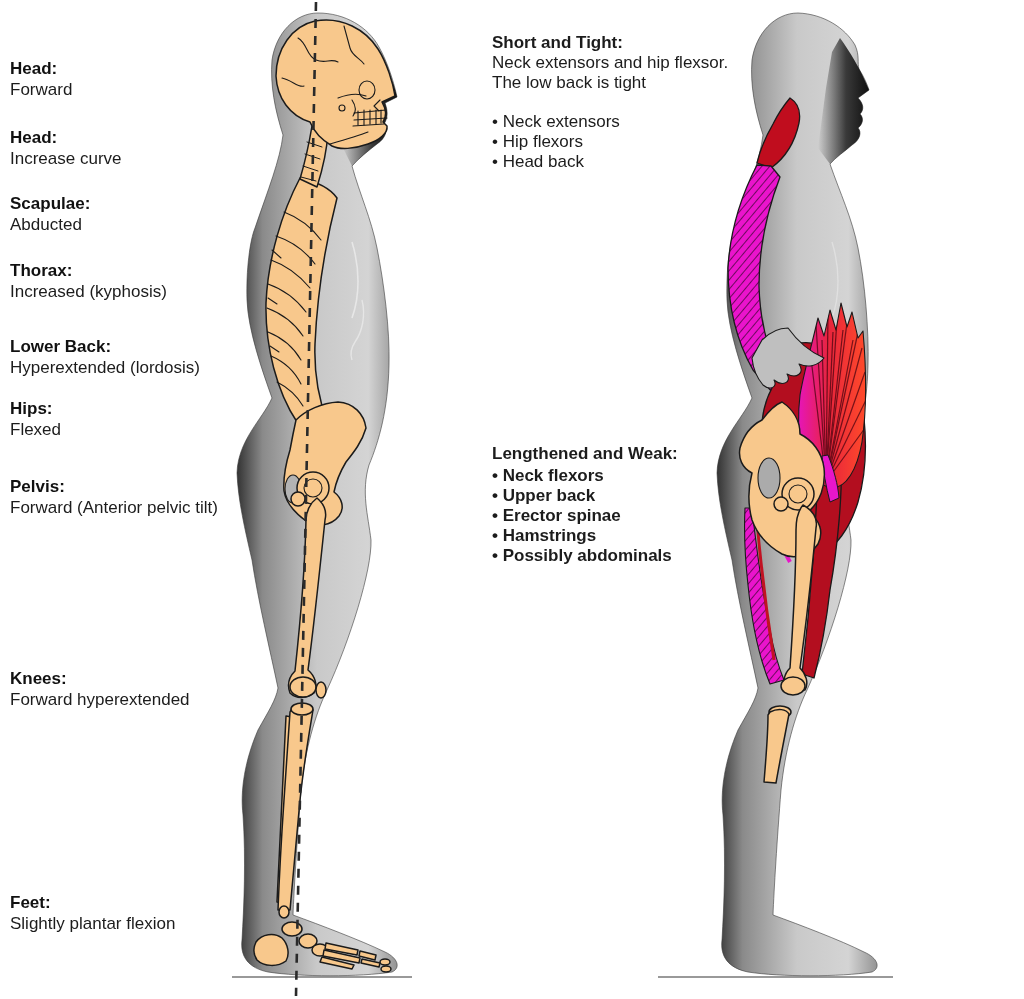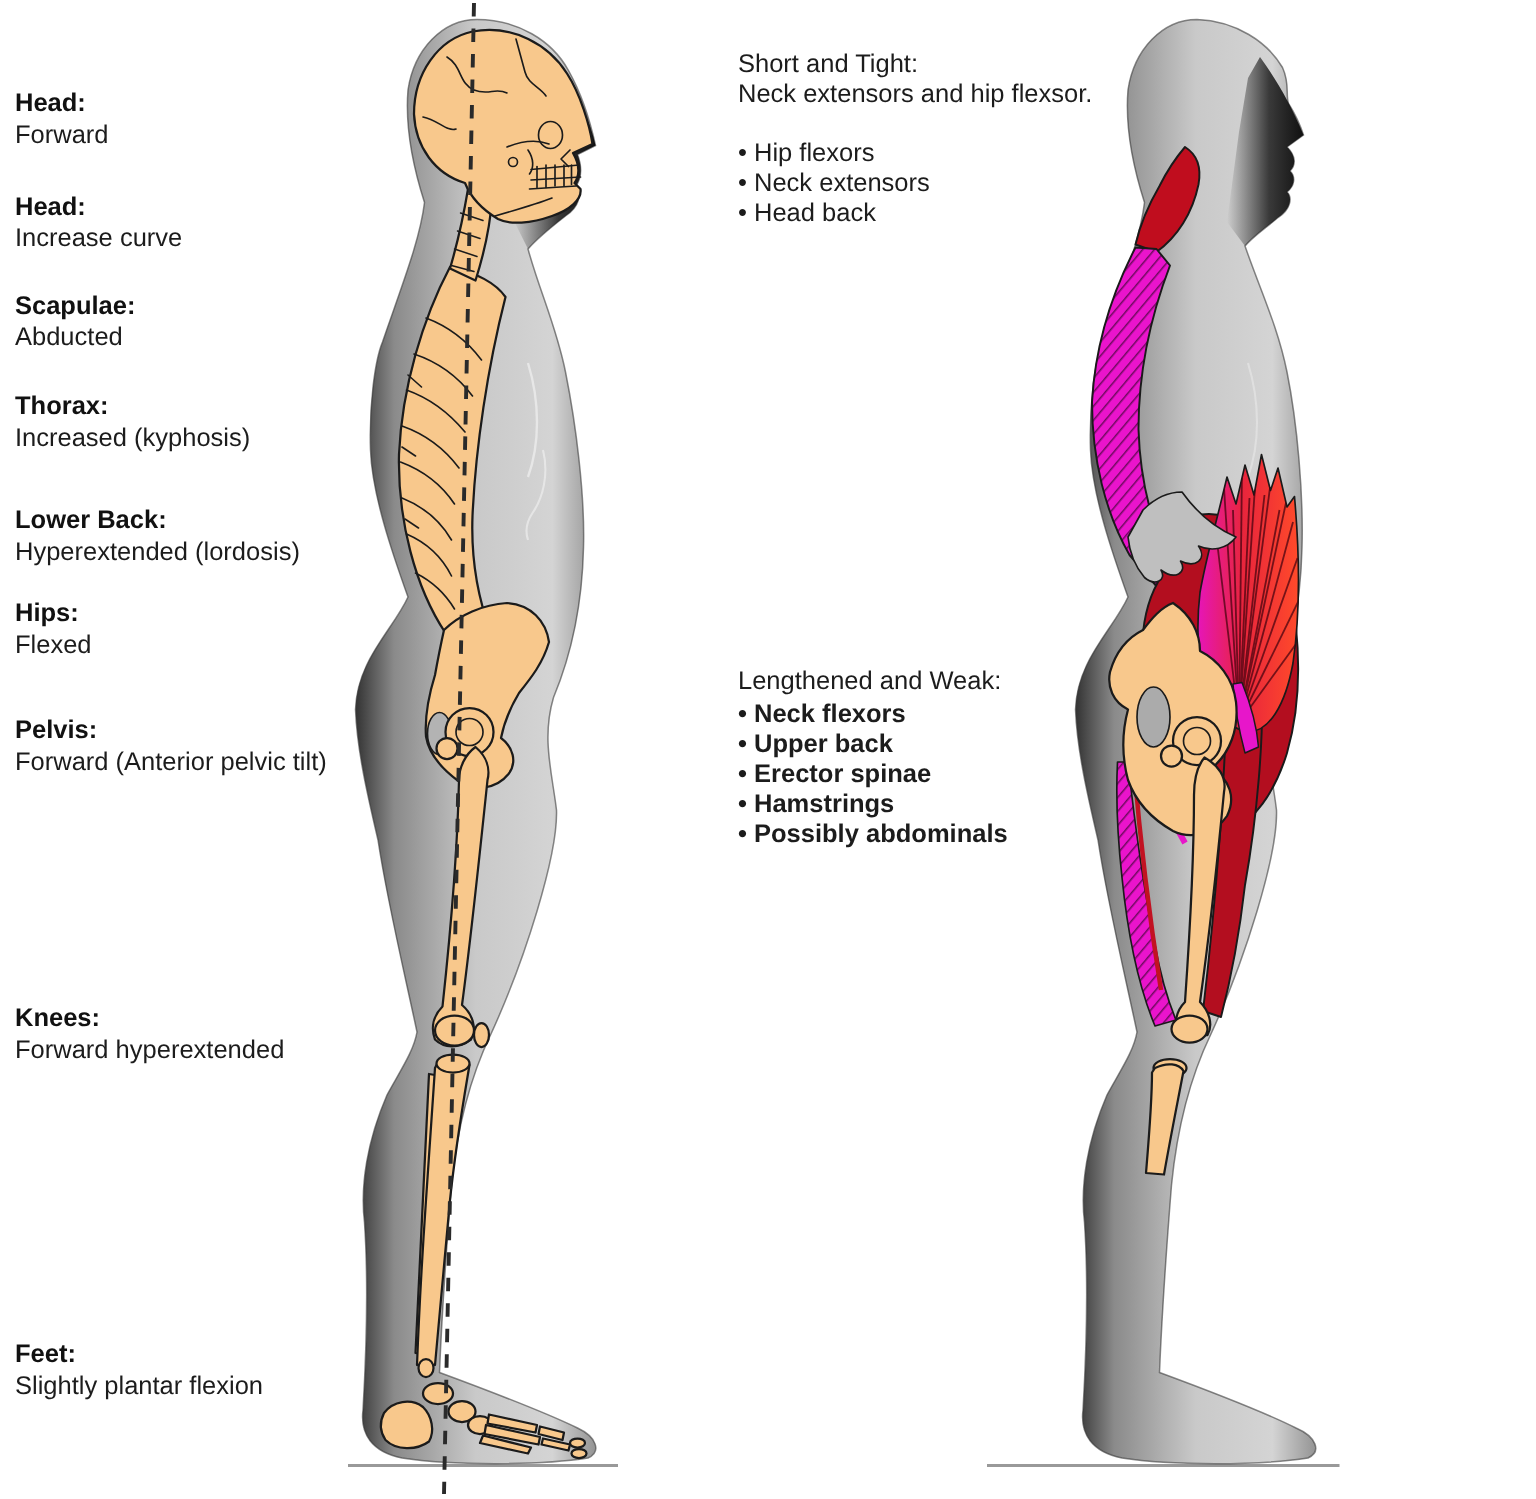--- a/index.html
+++ b/index.html
@@ -3,21 +3,21 @@
 <meta charset="utf-8">
 <style>
   html,body{margin:0;padding:0;background:#fff;}
   #canvas{
     position:relative;width:1024px;height:999px;background:#ffffff;overflow:hidden;
     font-family:"Liberation Sans",sans-serif;color:#1c1c1c;
   }
   .label-block{position:absolute;left:10px;font-size:17px;line-height:21px;white-space:nowrap;}
   .label-block b{font-weight:bold;color:#111;}
   .rpanel{position:absolute;left:492px;font-size:17px;line-height:20px;white-space:nowrap;}
-  .rpanel .title{font-weight:normal;}
+  .rpanel .title{font-weight:bold;}
   .rpanel .bullets{margin-top:19px;}
   .rpanel.weak .bullets{margin-top:2px;font-weight:bold;}
   .bullet{line-height:20px;}
   svg{position:absolute;top:0;}
   #svgL{left:222px;width:200px;height:999px;}
   #svgR{left:638px;width:264px;height:999px;}
 </style>
 </head>
 <body>
 
@@ -260,23 +260,24 @@
   <div class="label-block" style="top:260px"><b>Thorax:</b><div>Increased (kyphosis)</div></div>
   <div class="label-block" style="top:336px"><b>Lower Back:</b><div>Hyperextended (lordosis)</div></div>
   <div class="label-block" style="top:398px"><b>Hips:</b><div>Flexed</div></div>
   <div class="label-block" style="top:476px"><b>Pelvis:</b><div>Forward (Anterior pelvic tilt)</div></div>
   <div class="label-block" style="top:668px"><b>Knees:</b><div>Forward hyperextended</div></div>
   <div class="label-block" style="top:892px"><b>Feet:</b><div>Slightly plantar flexion</div></div>
 
   <div class="rpanel" style="top:33px">
     <div class="title">Short and Tight:</div>
     <div>Neck extensors and hip flexsor.</div>
+    <div>The low back is tight</div>
     <div class="bullets">
+      <div class="bullet">• Neck extensors</div>
       <div class="bullet">• Hip flexors</div>
-      <div class="bullet">• Neck extensors</div>
       <div class="bullet">• Head back</div>
     </div>
   </div>
 
   <div class="rpanel weak" style="top:444px">
     <div class="title">Lengthened and Weak:</div>
     <div class="bullets">
       <div class="bullet">• Neck flexors</div>
       <div class="bullet">• Upper back</div>
       <div class="bullet">• Erector spinae</div>

